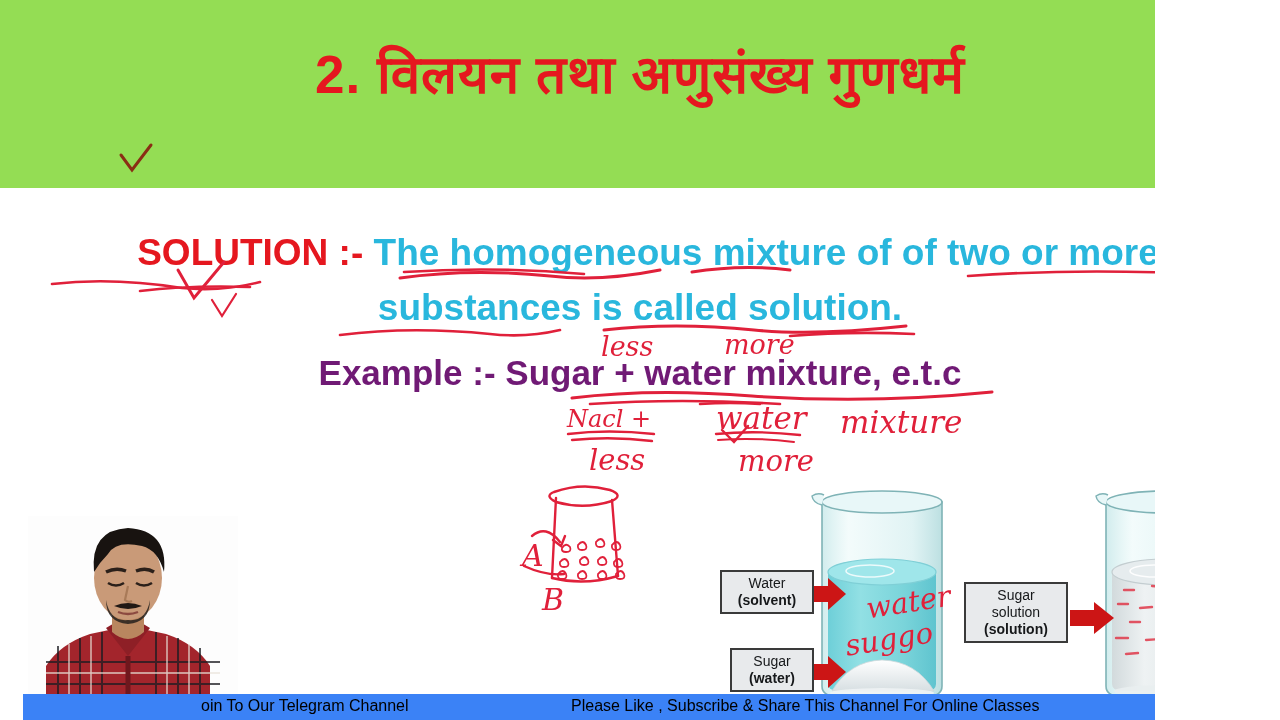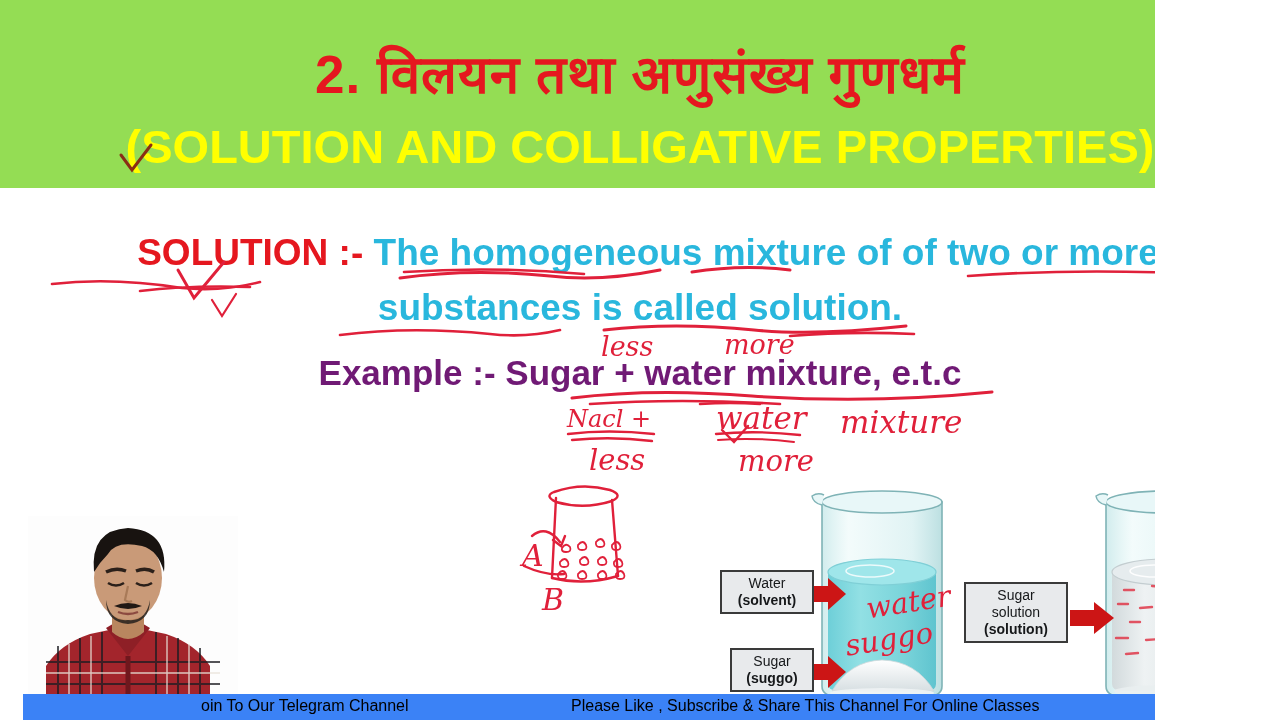--- a/index.html
+++ b/index.html
@@ -161,21 +161,20 @@
   #ticker-b { left: 548px; }
   #ticker-c { left: 1140px; }
 </style>
 </head>
 <body>
 
 <div id="screen">
 
   <div id="header">
     <div id="title-hindi">2. विलयन तथा अणुसंख्य गुणधर्म</div>
-    <div id="title-english">(SOLUTION AND COLLIGATIVE PROPERTIES)</div>
     <svg id="header-check" viewBox="0 0 36 34">
       <path d="M3 13 L14 28 L33 3" fill="none" stroke="#8a2e14" stroke-width="3" stroke-linecap="round"></path>
     </svg>
   </div>
 
   <div class="line" id="solution-line1">
     <span id="kw-solution">SOLUTION</span><span id="kw-colon"> :- </span><span id="body-blue">The homogeneous mixture of of two or more</span>
   </div>
   <div class="line" id="solution-line2">substances is called solution.</div>
   <div class="line" id="example-line">Example :- Sugar + water mixture, e.t.c</div>
@@ -254,21 +253,21 @@
       </g>
     </svg>
 
     <div class="label-box" style="left:20px; top:98px; width:94px;">
       <div>Water</div>
       <div class="sub">(solvent)</div>
     </div>
 
     <div class="label-box" style="left:30px; top:176px; width:84px;">
       <div>Sugar</div>
-      <div class="sub">(suggo)</div>
+      <div class="sub">(water)</div>
     </div>
 
     <div class="label-box" style="left:264px; top:110px; width:104px;">
       <div>Sugar</div>
       <div>solution</div>
       <div class="sub">(solution)</div>
     </div>
   </div>
 
   <div id="webcam">

